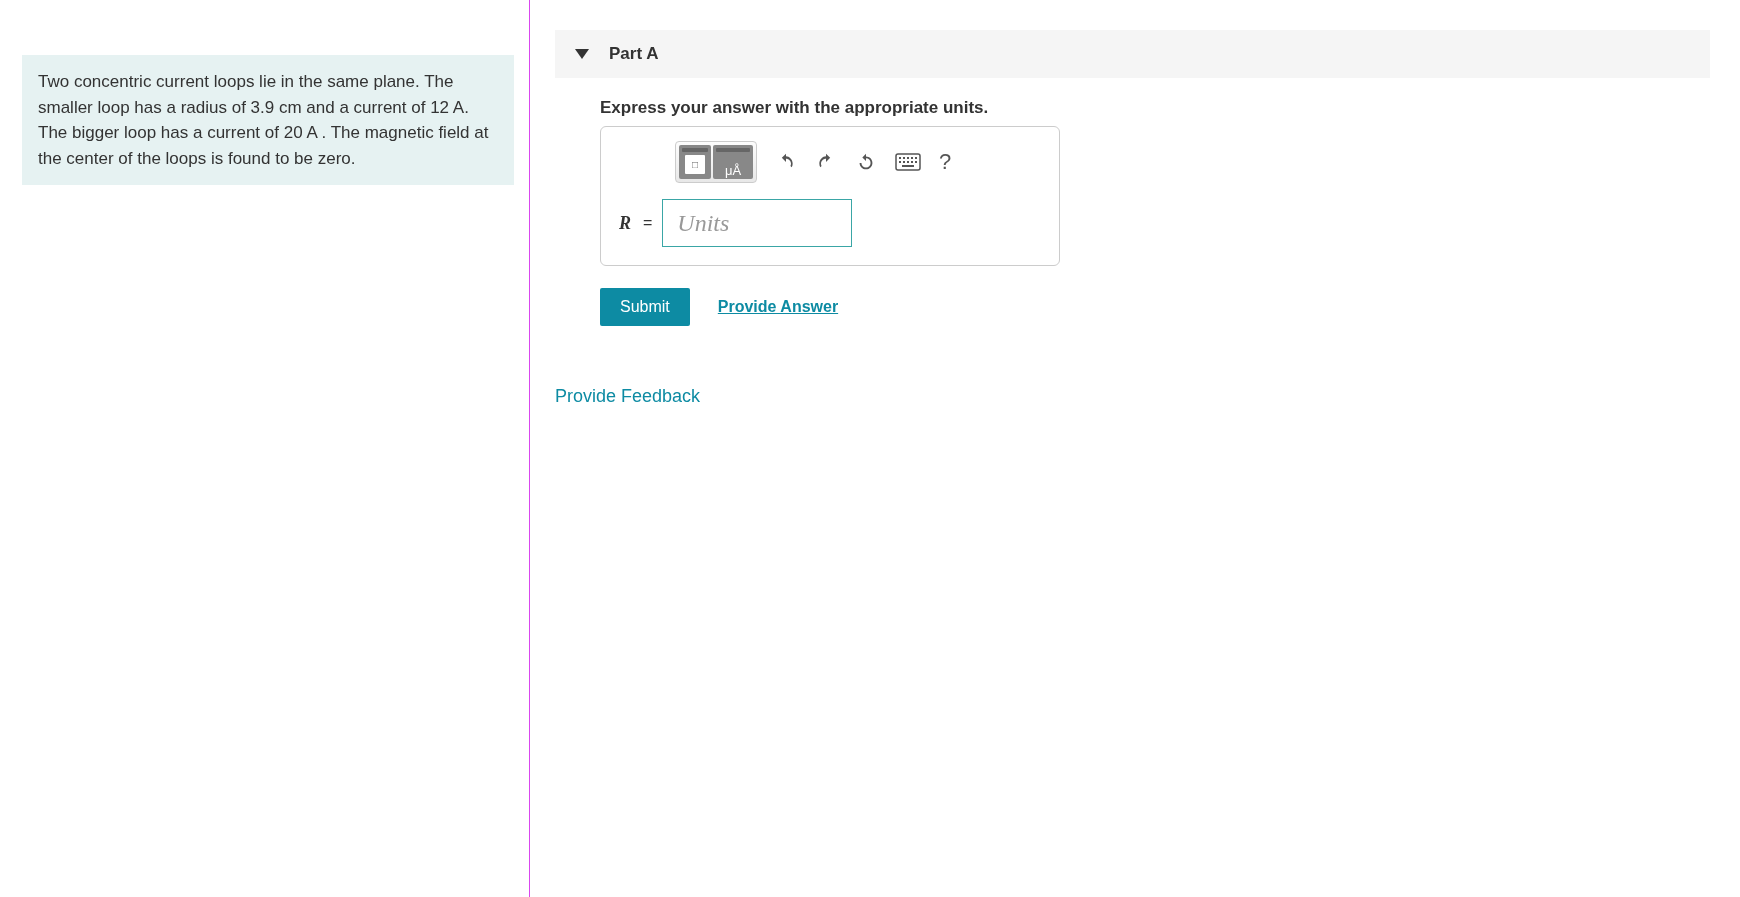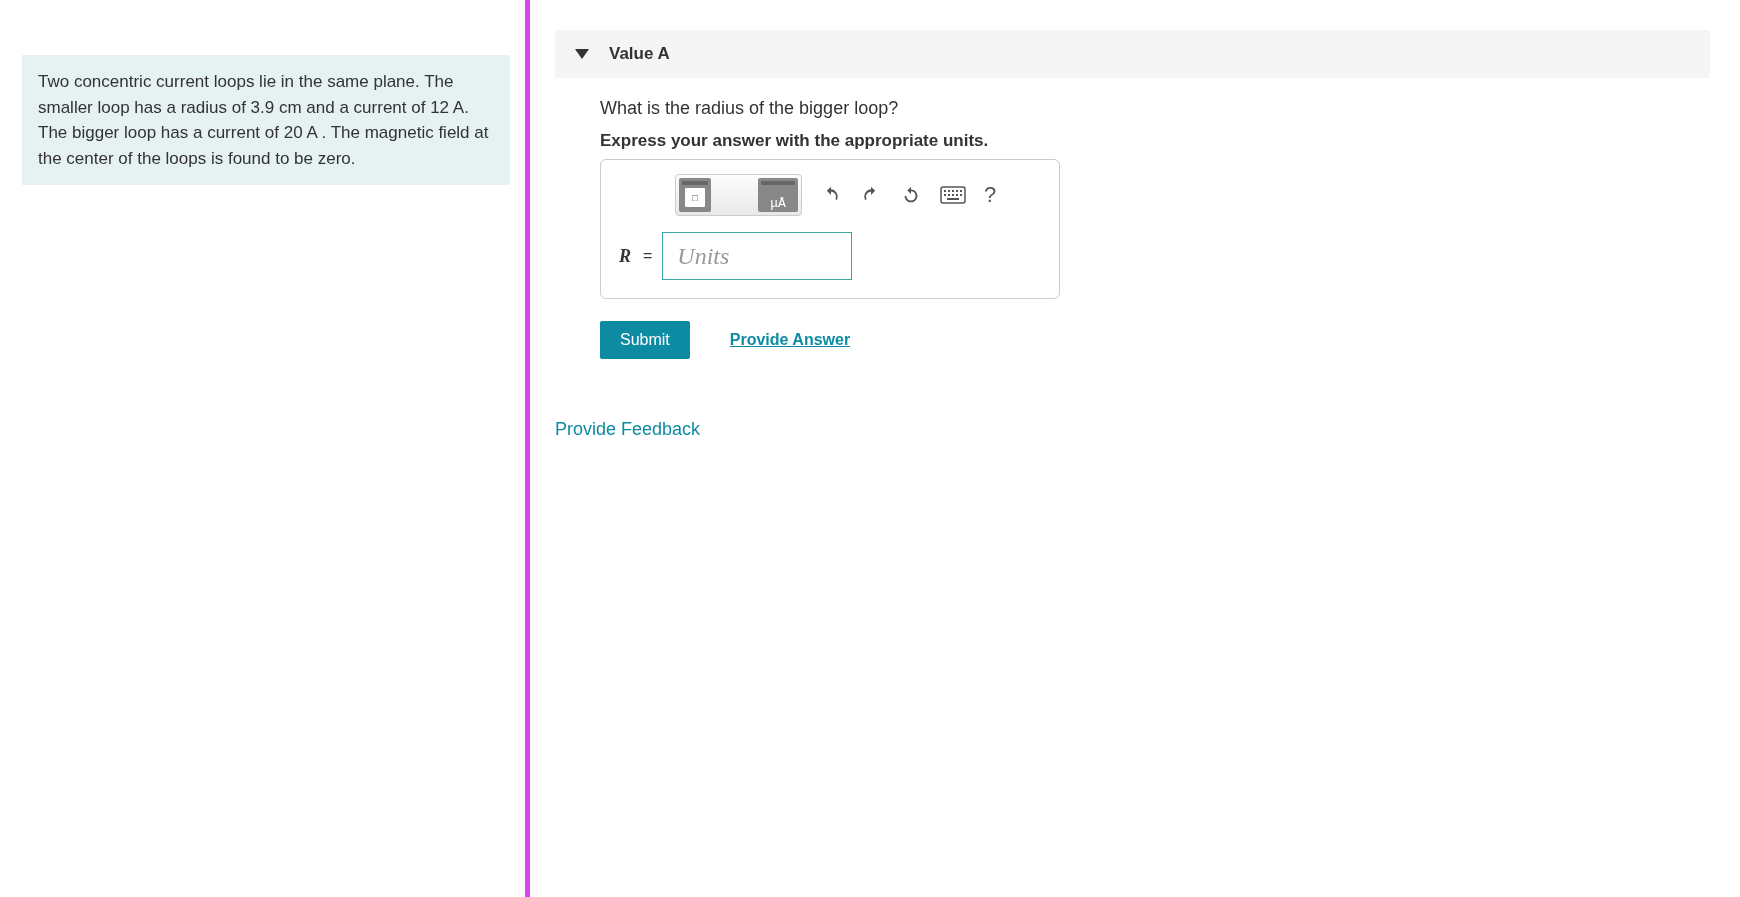--- a/index.html
+++ b/index.html
@@ -10,21 +10,21 @@
     color: #333;
     background: #fff;
   }
   .container {
     display: flex;
     min-height: 897px;
   }
   .left-col {
     width: 530px;
     padding: 55px 15px 0 22px;
-    border-right: 5px solid #d946ef;
+    border-right: 1px solid #d946ef;
     flex-shrink: 0;
   }
   .right-col {
     flex: 1;
     padding: 30px 30px 0 25px;
   }
   .problem-box {
     background: #e6f2f2;
     padding: 14px 16px;
     line-height: 1.5;
@@ -103,22 +103,21 @@
     font-size:10px;color:#666;
   }
   .tool-btn-b {
     width: 40px; height: 34px;
     background: #888;
     border-radius: 2px;
     position: relative;
     cursor: pointer;
     display:flex;align-items:flex-end;justify-content:center;
     color:#fff;font-size:13px;padding-bottom:1px;
-    font-family: Liberation Mono, monospace;
-    margin-left: 45px;
+    font-family: Liberation Sans, sans-serif;
   }
   .tool-btn-b::before{
     content:"";
     position:absolute;
     top:3px;left:3px;right:3px;height:4px;
     background:#666;border-radius:1px;
   }
   .tool-group2 {
     display: flex;
     align-items: center;
@@ -153,21 +152,21 @@
     padding: 0 14px;
     outline: none;
   }
   .value-input { width: 180px; }
   .units-input { width: 190px; }
   .value-input::placeholder, .units-input::placeholder { color:#999; }
   .actions {
     margin-top: 22px;
     display: flex;
     align-items: center;
-    gap: 40px;
+    gap: 28px;
   }
   .submit-btn {
     background: #0d8ba3;
     color: #fff;
     border: none;
     padding: 10px 20px;
     font-size: 16px;
     cursor: pointer;
     border-radius: 2px;
   }
@@ -191,25 +190,24 @@
 <body>
 
 <div class="container">
   <div class="left-col">
     <div class="problem-box">Two concentric current loops lie in the same plane. The smaller loop has a radius of 3.9  cm and a current of 12 A. The bigger loop has a current of 20 A . The magnetic field at the center of the loops is found to be zero.</div>
   </div>
 
   <div class="right-col">
     <div class="part-header">
       <div class="tri"></div>
-      <div class="title">Value A</div>
+      <div class="title">Part A</div>
     </div>
 
     <div class="part-body">
-      <div class="question">What is the radius of the bigger loop?</div>
       <div class="instruction">Express your answer with the appropriate units.</div>
 
       <div class="answer-box">
         <div class="toolbar">
           <div class="tool-group1">
             <div class="tool-btn-a">
               <div class="inner">□</div>
             </div>
             <div class="tool-btn-b">
               <span>μÅ</span>

